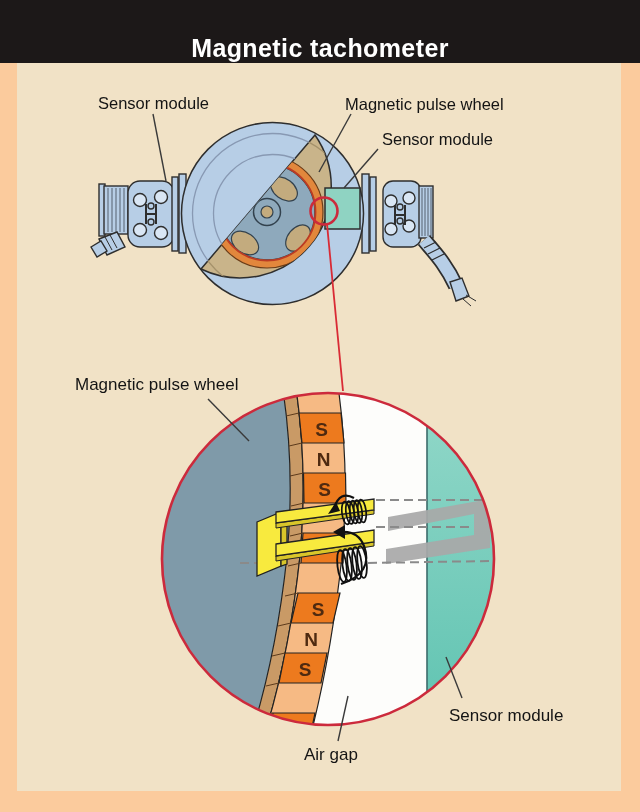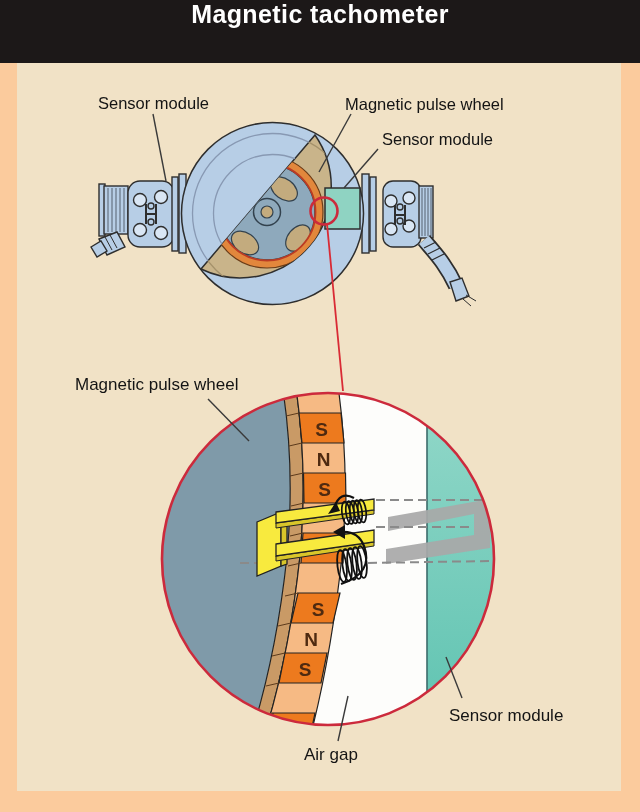--- a/index.html
+++ b/index.html
@@ -1,19 +1,19 @@
 <!DOCTYPE html>
 <html><head>
 <meta charset="utf-8">
 <style>
   html,body{margin:0;padding:0;background:#555;}
   .stage{position:relative;width:640px;height:812px;margin:0 auto;background:#fbcb9d;
          overflow:hidden;font-family:"Liberation Sans",sans-serif;}
   .header{position:absolute;top:0;left:0;width:640px;height:63px;background:#1c1818;
-          display:flex;align-items:flex-start;justify-content:center;}
+          display:flex;align-items:flex-end;justify-content:center;}
   .header .title{color:#ffffff;font-weight:bold;font-size:25px;letter-spacing:.4px;}
   .panel{position:absolute;left:17px;top:63px;width:604px;height:728px;background:#f1e2c6;}
   svg.scene{position:absolute;left:0;top:0;}
   .lbl{font-size:16.5px;fill:#141414;}
   .lblz{font-size:17px;fill:#141414;}
   .mg{font-size:19px;font-weight:bold;fill:#4f2a10;text-anchor:middle;}
   .outline{stroke:#2e2e2e;stroke-width:1.5;}
 </style>
 </head>
 <body>

